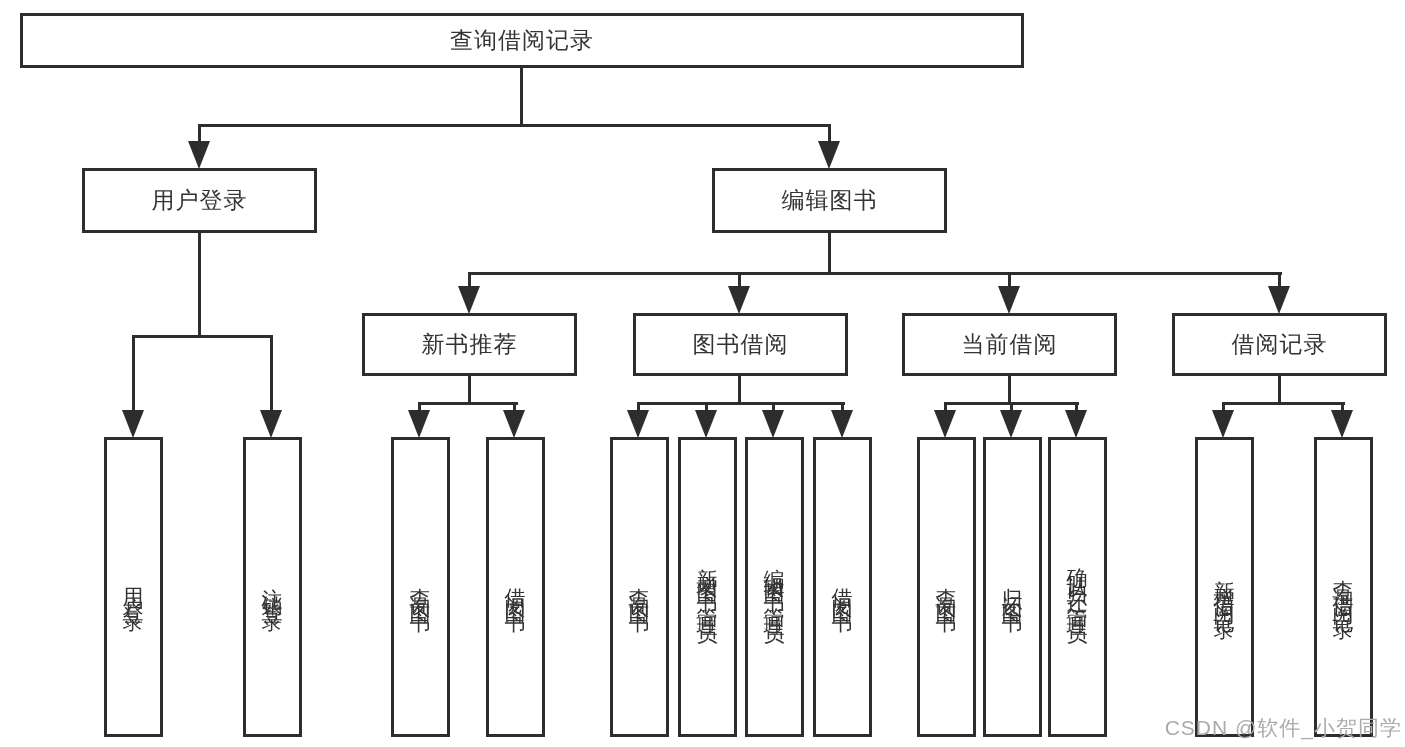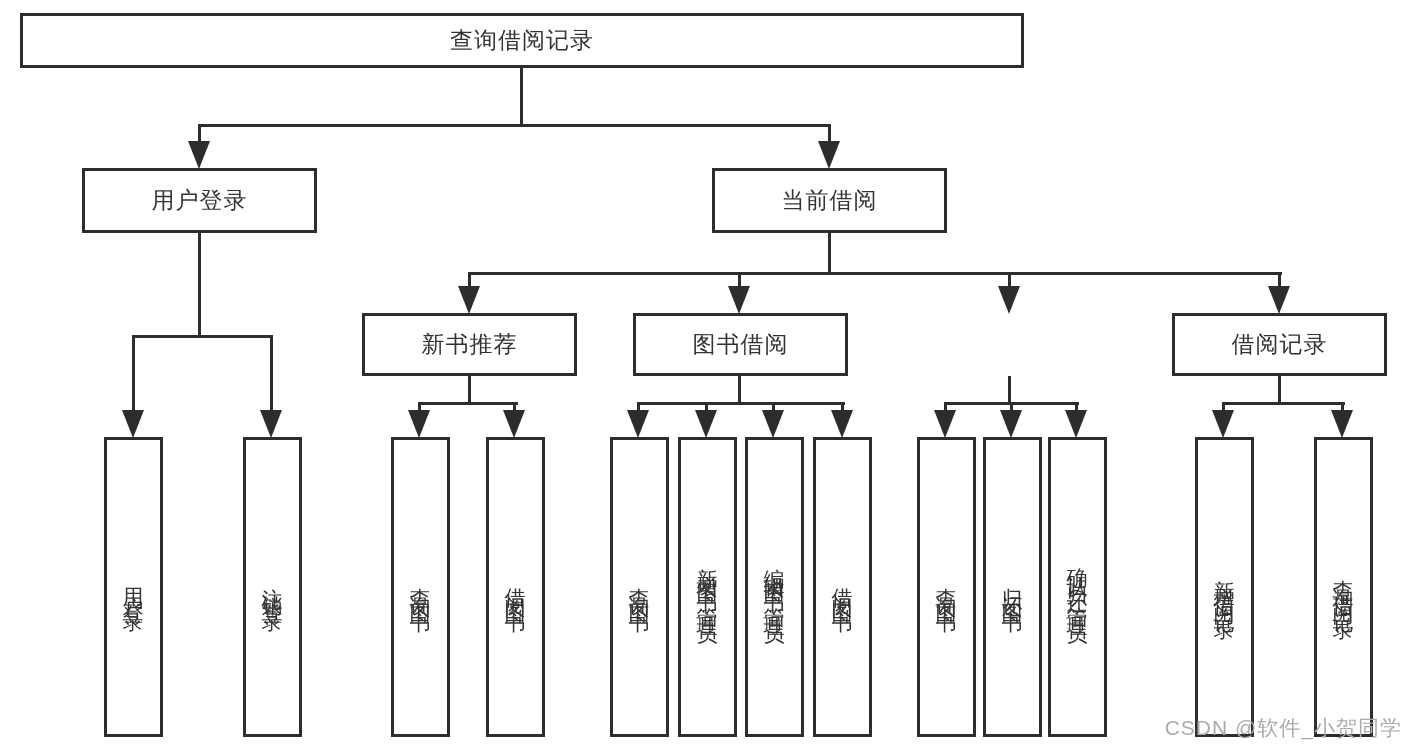--- a/index.html
+++ b/index.html
@@ -88,21 +88,21 @@
   <div class="line" style="left:198px; top:124px; width:633px; height:3px;"></div>
   <div class="line" style="left:198px; top:124px; width:3px; height:28px;"></div>
   <div class="arrow" style="left:188px; top:141px;"></div>
   <div class="line" style="left:828px; top:124px; width:3px; height:28px;"></div>
   <div class="arrow" style="left:818px; top:141px;"></div>
 
   <div class="box lvl2" style="left:82px; top:168px; width:235px; height:65px;">
     <span>用户登录</span>
   </div>
   <div class="box lvl2" style="left:712px; top:168px; width:235px; height:65px;">
-    <span>当前借阅</span>
+    <span>编辑图书</span>
   </div>
 
   <div class="line" style="left:198px; top:233px; width:3px; height:105px;"></div>
   <div class="line" style="left:132px; top:335px; width:141px; height:3px;"></div>
   <div class="line" style="left:132px; top:335px; width:3px; height:80px;"></div>
   <div class="arrow" style="left:122px; top:410px;"></div>
   <div class="line" style="left:270px; top:335px; width:3px; height:80px;"></div>
   <div class="arrow" style="left:260px; top:410px;"></div>
 
   <div class="line" style="left:828px; top:233px; width:3px; height:42px;"></div>
@@ -115,20 +115,23 @@
   <div class="arrow" style="left:998px; top:286px;"></div>
   <div class="line" style="left:1278px; top:272px; width:3px; height:22px;"></div>
   <div class="arrow" style="left:1268px; top:286px;"></div>
 
   <div class="box lvl3" style="left:633px; top:313px; width:215px; height:63px;">
     <span>图书借阅</span>
   </div>
   <div class="box lvl3" style="left:362px; top:313px; width:215px; height:63px;">
     <span>新书推荐</span>
   </div>
+  <div class="box lvl3" style="left:902px; top:313px; width:215px; height:63px;">
+    <span>当前借阅</span>
+  </div>
   <div class="box lvl3" style="left:1172px; top:313px; width:215px; height:63px;">
     <span>借阅记录</span>
   </div>
 
   <div class="line" style="left:468px; top:376px; width:3px; height:29px;"></div>
   <div class="line" style="left:418px; top:402px; width:100px; height:3px;"></div>
   <div class="line" style="left:418px; top:402px; width:3px; height:14px;"></div>
   <div class="arrow" style="left:408px; top:410px;"></div>
   <div class="line" style="left:513px; top:402px; width:3px; height:14px;"></div>
   <div class="arrow" style="left:503px; top:410px;"></div>

